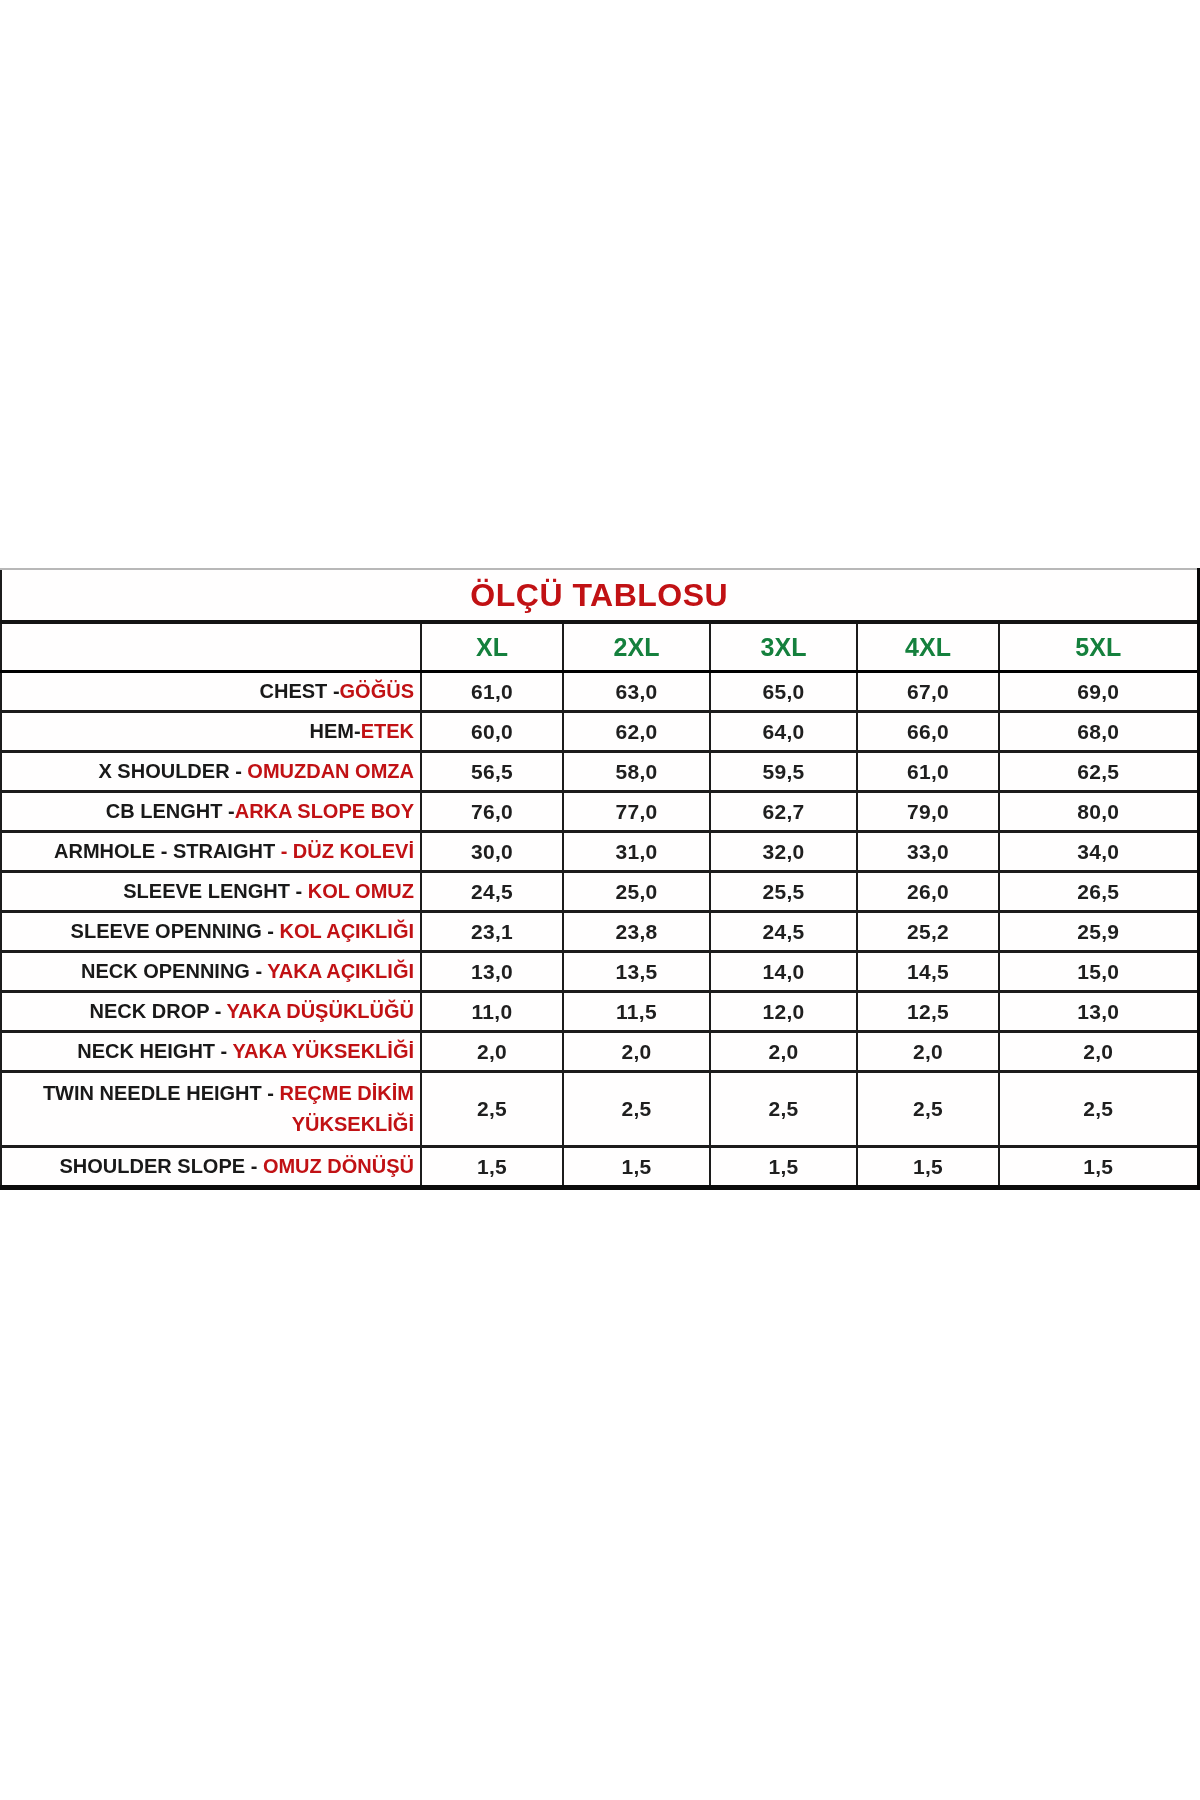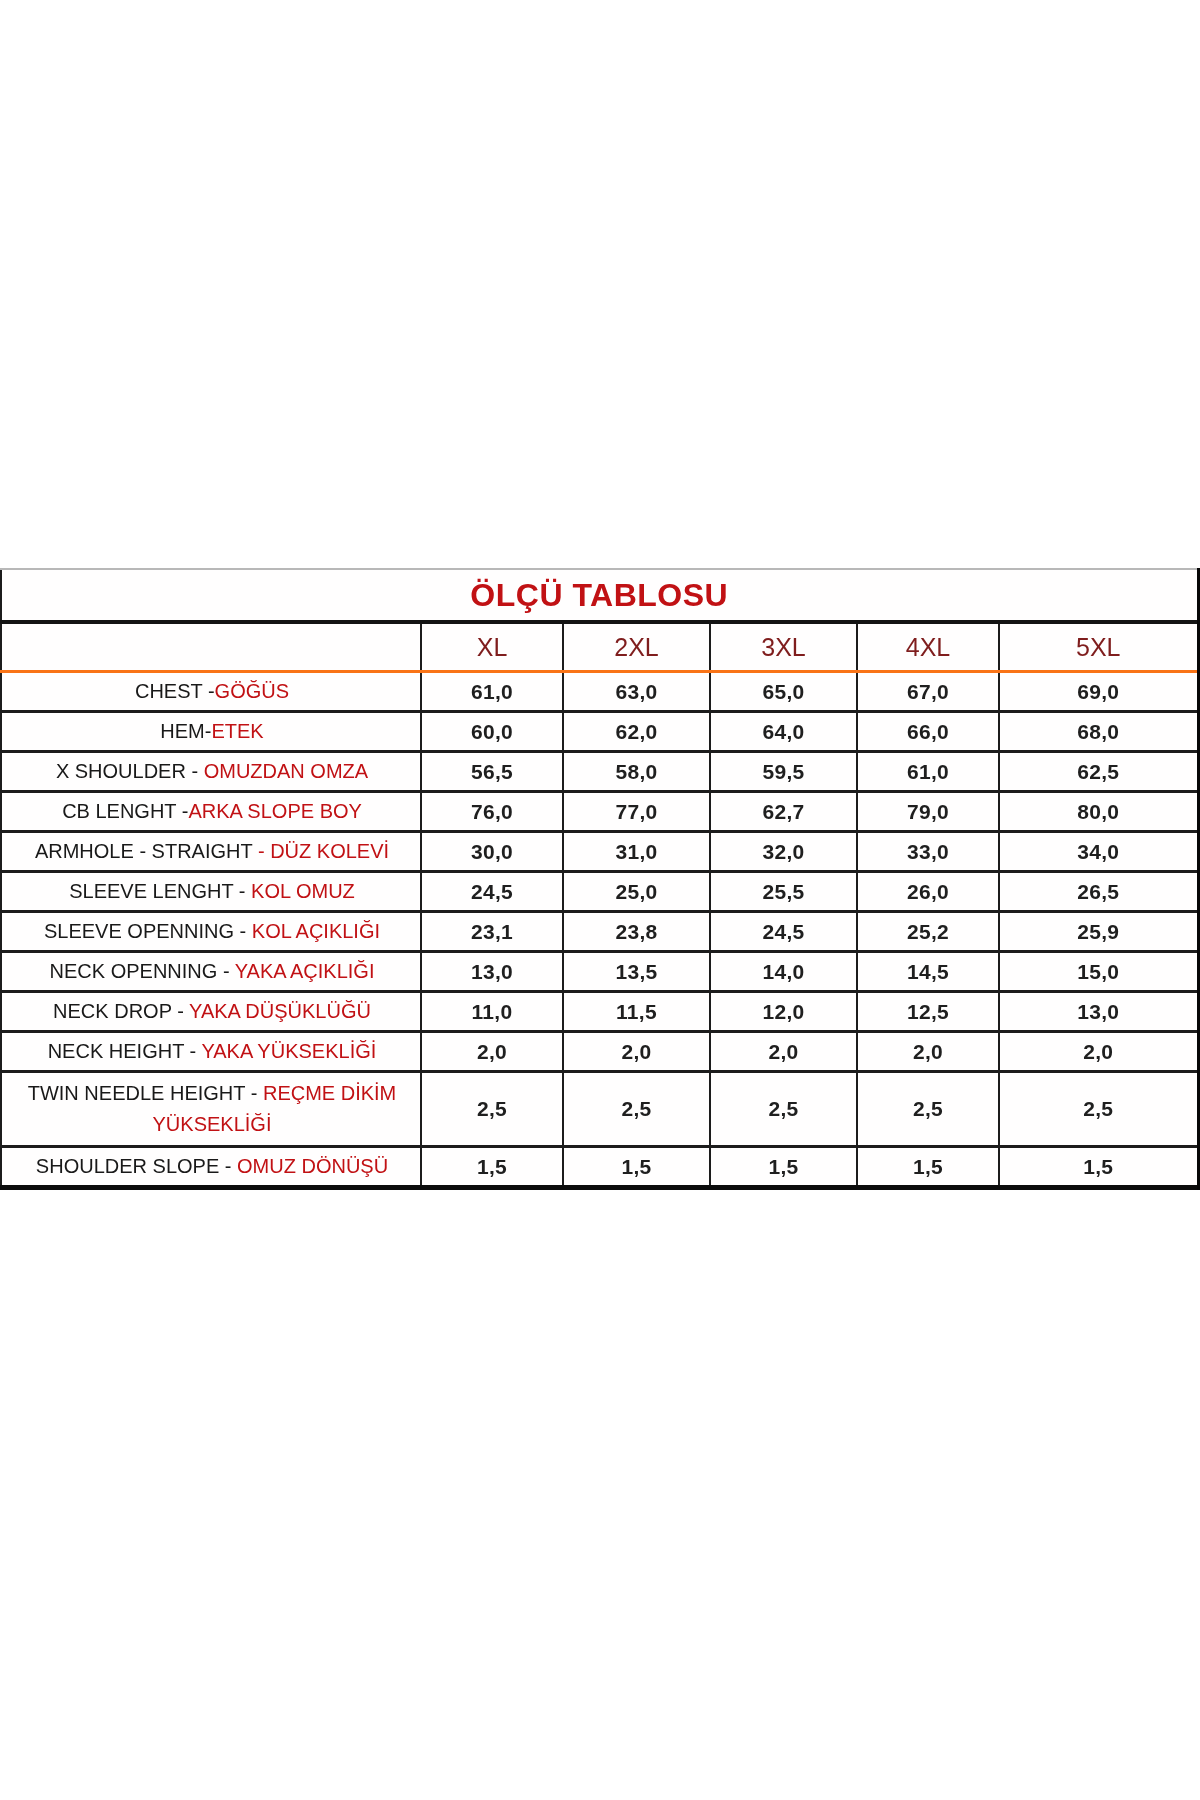--- a/index.html
+++ b/index.html
@@ -52,31 +52,31 @@
     font-weight: bold;
     color: #c11114;
     letter-spacing: 0.5px;
     border-top: 2px solid #b8b8b8;
     border-bottom: 4px solid #141414;
   }
   .header-row td {
     height: 44px;
     text-align: center;
     font-size: 25px;
-    font-weight: normal;
-    color: #7f1d1d;
-    border-bottom: 3px solid #f97316;
+    font-weight: bold;
+    color: #15803d;
+    border-bottom: 3px solid #000000;
   }
   tr.normal td { height: 35px; }
   tr.tall td { height: 70px; }
   td.label-cell {
-    text-align: center;
+    text-align: right;
     padding: 1px 6px 1px 8px;
     font-size: 20px;
-    font-weight: normal;
+    font-weight: bold;
     color: #191919;
     line-height: 1.55;
   }
   td.label-cell .tr-red {
     color: #c11114;
   }
   td.value-cell {
     text-align: center;
     font-size: 21px;
     font-weight: bold;

